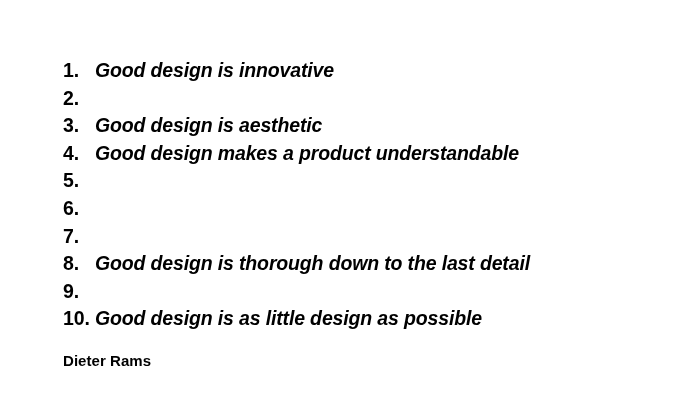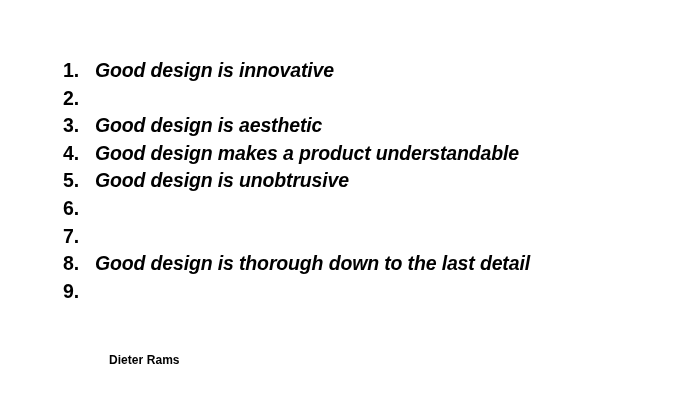--- a/index.html
+++ b/index.html
@@ -54,26 +54,25 @@
 
   .principle-text {
     font-weight: 700;
     font-style: italic;
   }
 
   .attribution {
     position: absolute;
     left: 63px;
     top: 354px;
-    font-size: 12px;
+    font-size: 15px;
     line-height: 13px;
     font-weight: 700;
     letter-spacing: 0.05px;
     color: #000000;
-    margin-left: 46px;
   }
 </style>
 </head>
 <body>
 
 <div class="slide">
 
   <ol class="principles-list">
 
     <li class="principle-item">
@@ -90,38 +89,41 @@
       <span class="principle-text">Good design is aesthetic</span>
     </li>
 
     <li class="principle-item">
       <span class="principle-number">4.</span>
       <span class="principle-text">Good design makes a product understandable</span>
     </li>
 
     <li class="principle-item">
       <span class="principle-number">5.</span>
-      <span class="principle-text">Good design is unobtrusive</span>
     </li>
 
     <li class="principle-item">
       <span class="principle-number">6.</span>
     </li>
 
     <li class="principle-item">
       <span class="principle-number">7.</span>
     </li>
 
     <li class="principle-item">
       <span class="principle-number">8.</span>
       <span class="principle-text">Good design is thorough down to the last detail</span>
     </li>
 
     <li class="principle-item">
       <span class="principle-number">9.</span>
     </li>
 
+    <li class="principle-item">
+      <span class="principle-number">10.</span>
+      <span class="principle-text">Good design is as little design as possible</span>
+    </li>
 
   </ol>
 
   <div class="attribution">Dieter Rams</div>
 
 </div>
 
 </body></html>

